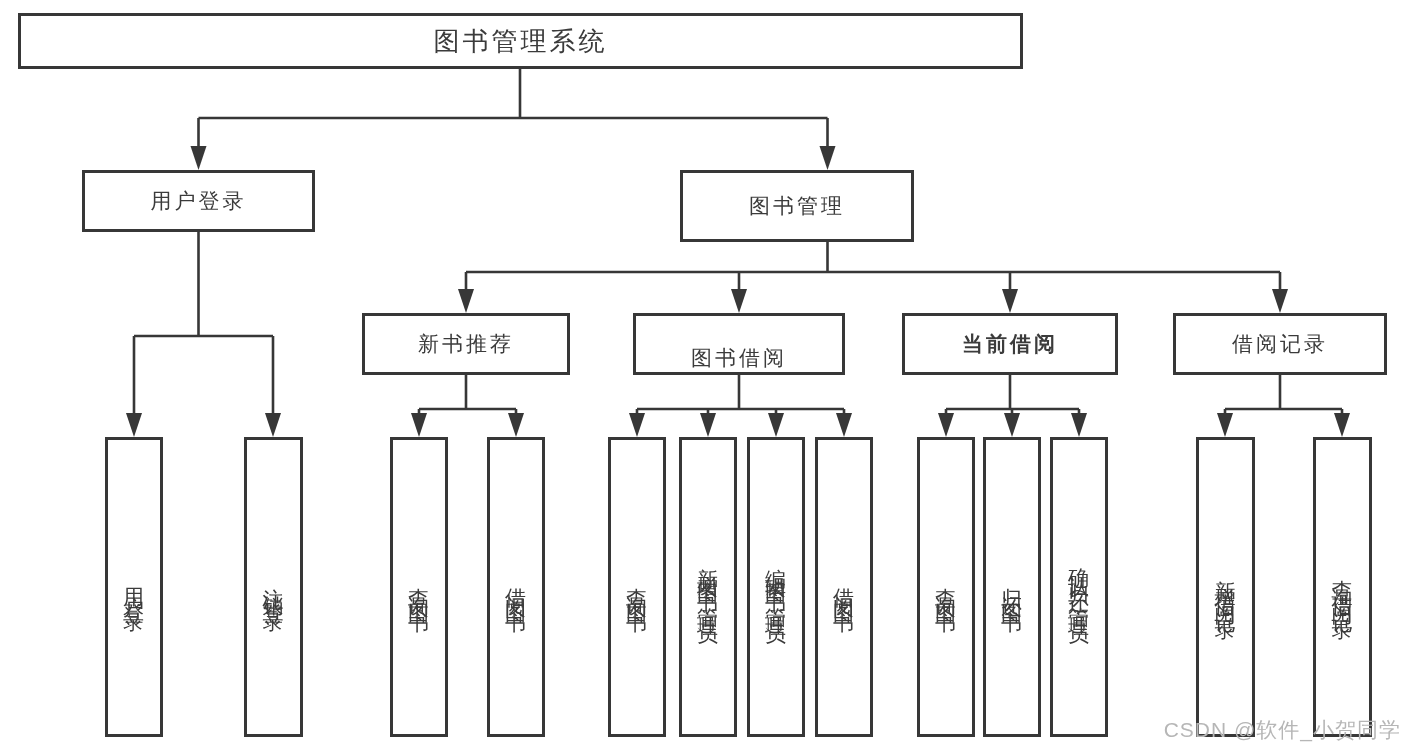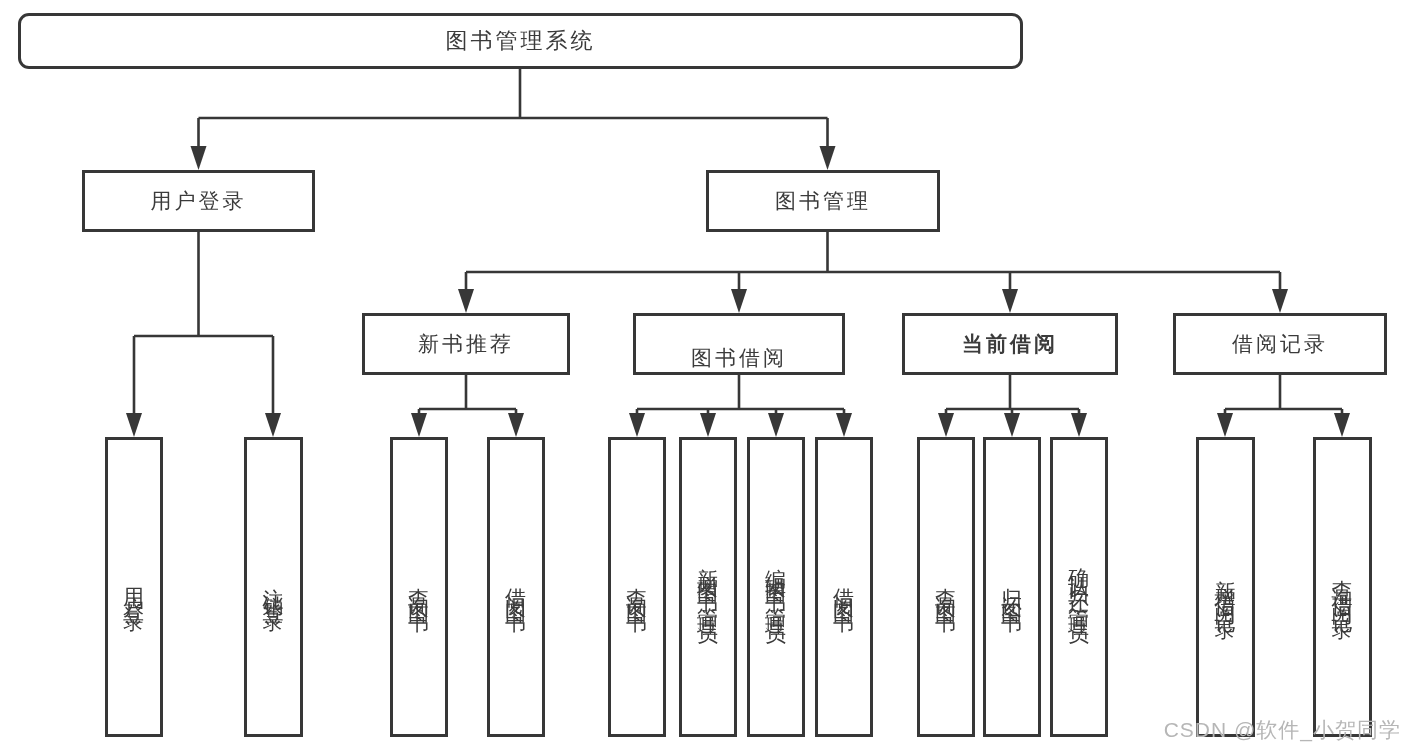--- a/index.html
+++ b/index.html
@@ -15,21 +15,21 @@
     position:absolute;
     background:#ffffff;
     border:3px solid #373737;
     box-sizing:border-box;
     display:flex;
     align-items:center;
     justify-content:center;
     color:#3b3b3b;
   }
   .hbox{font-size:21px;letter-spacing:3px;white-space:nowrap;}
-  .root{font-size:22px;border-radius:11px;}
+  .root{font-size:26px;}
   .vbox{
     writing-mode:vertical-rl;
     text-orientation:mixed;
     font-size:21px;
     letter-spacing:8px;
     line-height:1;
     white-space:nowrap;
   }
   .watermark{
     position:absolute;
@@ -86,21 +86,21 @@
     </g>
   </svg>
 
   <div class="box hbox root" style="left:18px;top:13px;width:1005px;height:56px;">
     <span>图书管理系统</span>
   </div>
 
   <div class="box hbox" style="left:82px;top:170px;width:233px;height:62px;">
     <span>用户登录</span>
   </div>
-  <div class="box hbox" style="left:706px;top:170px;width:234px;height:62px;">
+  <div class="box hbox" style="left:680px;top:170px;width:234px;height:72px;">
     <span>图书管理</span>
   </div>
 
   <div class="box hbox" style="left:362px;top:313px;width:208px;height:62px;">
     <span>新书推荐</span>
   </div>
   <div class="box hbox" style="left:633px;top:313px;width:212px;height:62px;align-items:flex-end;">
     <span>图书借阅</span>
   </div>
   <div class="box hbox" style="left:902px;top:313px;width:216px;height:62px;font-weight:bold;">

